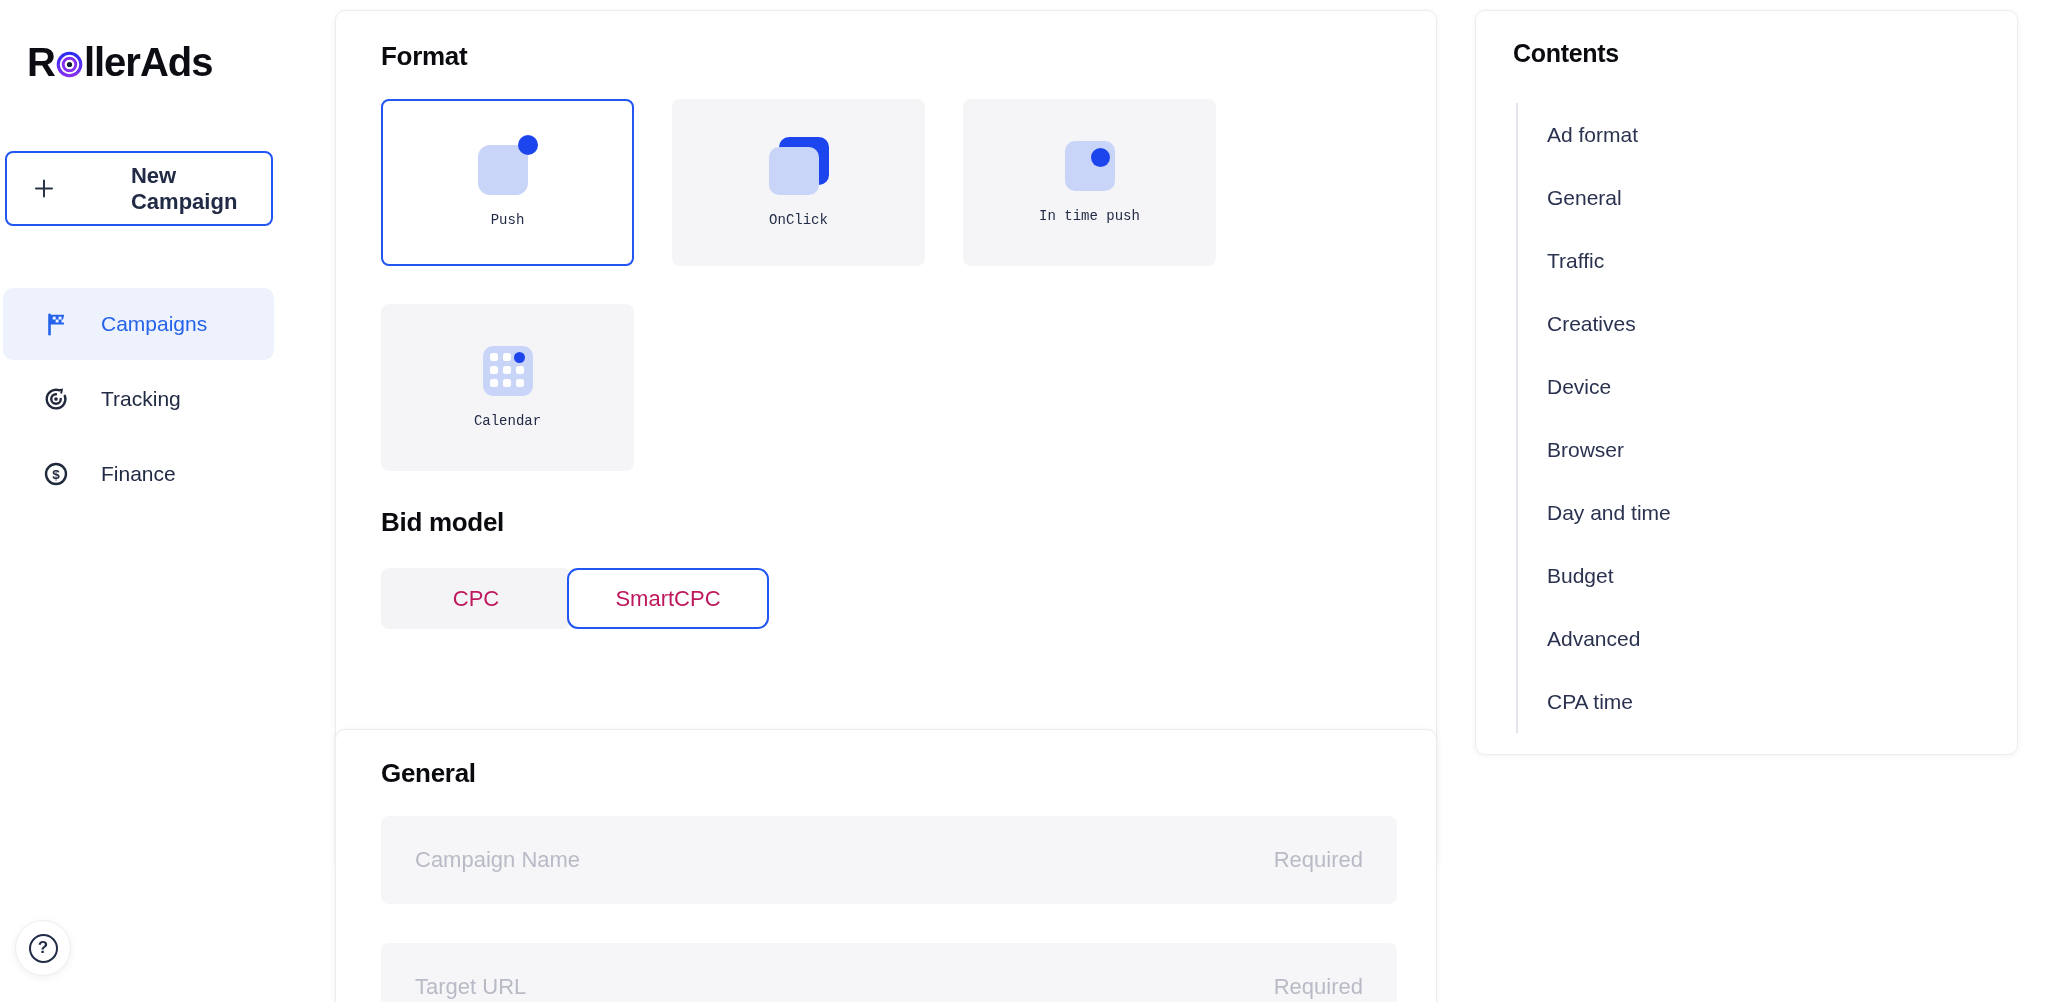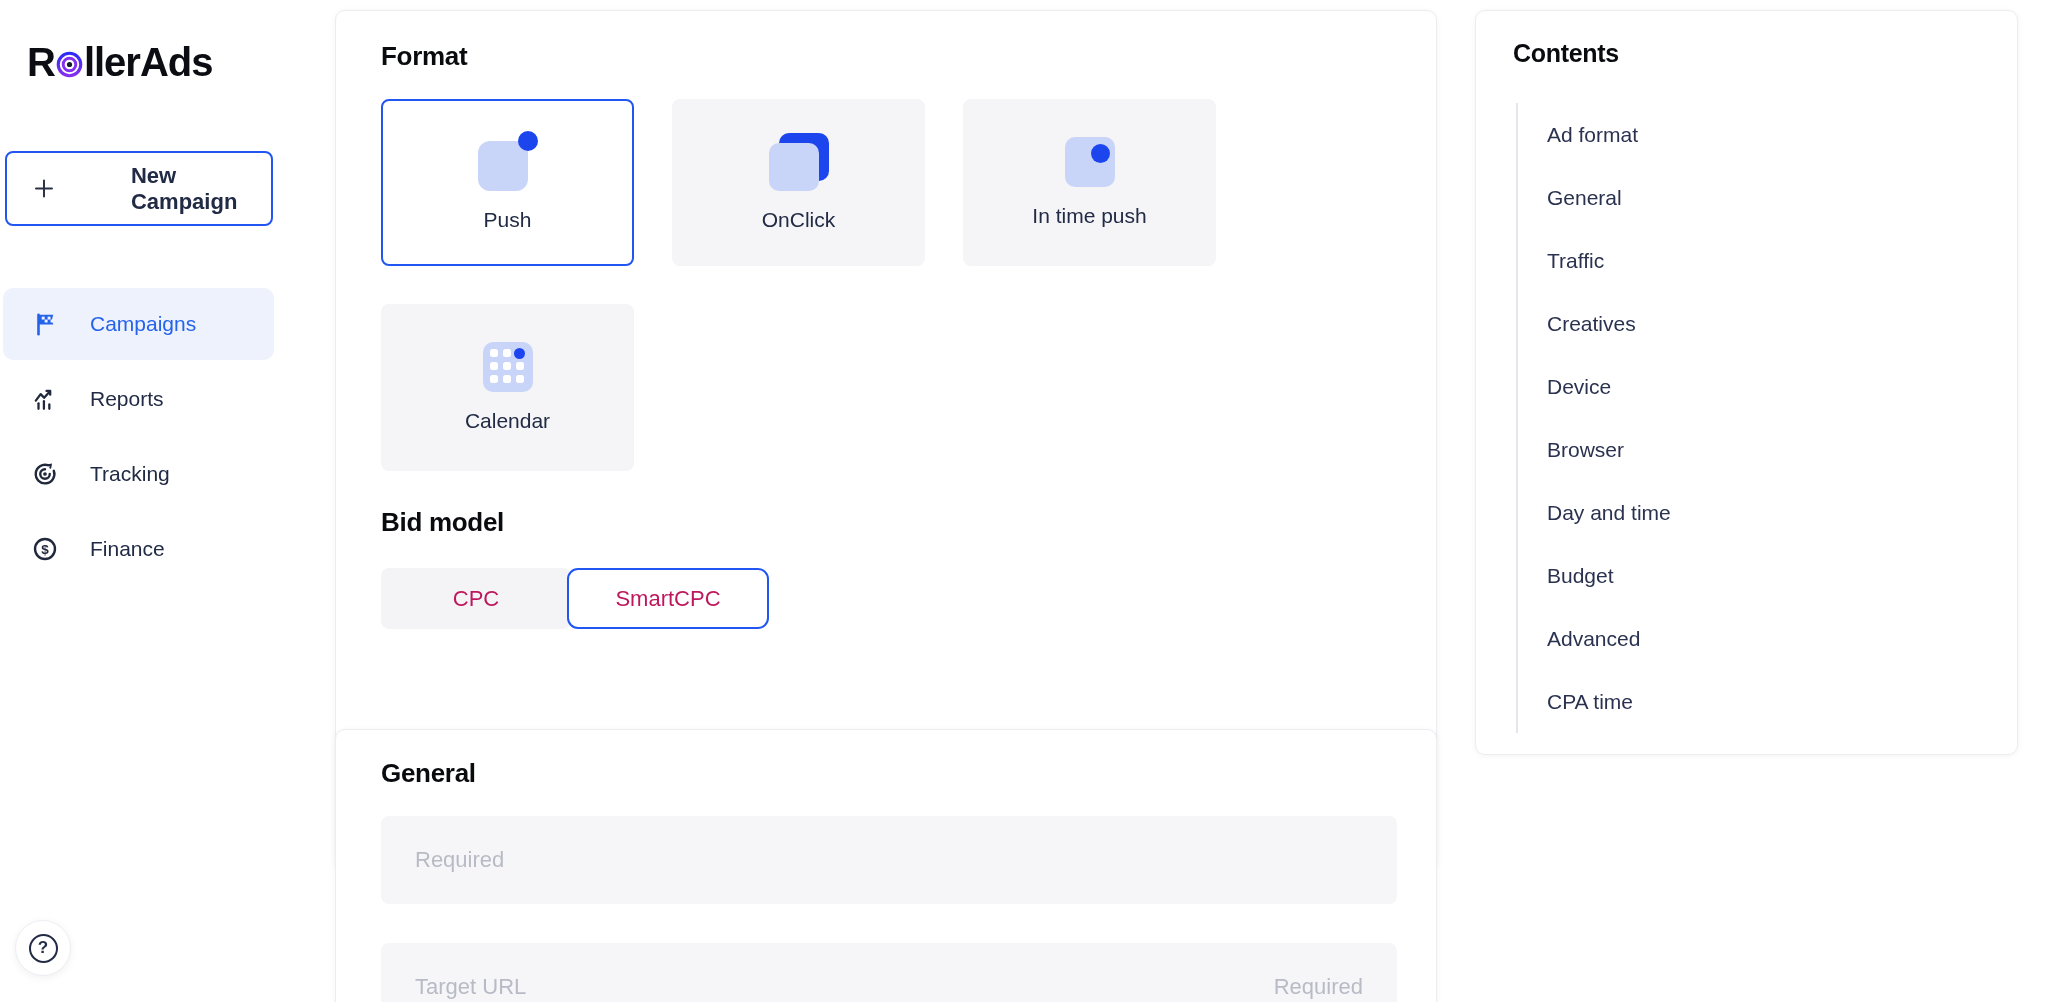--- a/index.html
+++ b/index.html
@@ -12,21 +12,21 @@
           letter-spacing:-1px; color:#0c0d12; display:flex; align-items:center; cursor:pointer; }
   .logo svg { margin:3px 1px 0 1px; }
 
   .new-campaign { position:absolute; left:5px; top:151px; width:268px; height:75px;
       background:#fff; border:2.5px solid #2156f3; border-radius:8px;
       display:flex; align-items:center; padding-left:25px; gap:27px; cursor:pointer; }
   .new-campaign .label { font-size:22px; font-weight:700; color:#222b45;margin-left:48px; }
 
   .menu { position:absolute; left:3px; top:288px; width:271px; }
   .menu-item { height:72px; margin-bottom:3px; border-radius:10px;
-      display:flex; align-items:center; padding-left:29px; gap:32px; cursor:pointer; }
+      display:flex; align-items:center; padding-left:40px; gap:32px; cursor:pointer; }
   .menu-item .mi-label { font-size:21px; color:#222b45; }
   .menu-item.active { background:#edf2fd; }
   .menu-item.active .mi-label { color:#2563eb; }
   .menu-item .mi-icon { width:26px; height:26px; display:flex; align-items:center; justify-content:center; }
 
   .help-btn { position:absolute; left:15px; top:920px; width:56px; height:56px; border-radius:50%;
       background:#fff; border:1px solid #eceef2; box-shadow:0 2px 8px rgba(20,25,50,.06);
       display:flex; align-items:center; justify-content:center; cursor:pointer; }
   .help-q { width:29px; height:29px; border-radius:50%; border:2.6px solid #232c47;
       display:flex; align-items:center; justify-content:center;
@@ -42,21 +42,21 @@
   .panel-title { position:absolute; left:45px; font-size:26px; font-weight:800; color:#0a0b0f;
                  letter-spacing:-0.3px; }
 
   
   .cards { position:absolute; left:45px; top:88px; display:grid;
            grid-template-columns:repeat(3,253px); gap:38px; }
   .fmt-card { width:253px; height:167px; border-radius:8px; background:#f5f5f7;
       display:flex; flex-direction:column; align-items:center; justify-content:center;
       gap:17px; cursor:pointer; }
   .fmt-card.selected { background:#fff; border:2px solid #2156f3; }
-  .fmt-label { font-size:21px; color:#222b45; }
+  .fmt-label { font-size:14px; color:#222b45;font-family:Liberation Mono, monospace; }
 
   
   .ic-push { width:60px; height:58px; position:relative; }
   .ic-push .sq  { position:absolute; left:0; bottom:0; width:50px; height:50px;
                   background:#c9d4f9; border-radius:12px; }
   .ic-push .dot { position:absolute; left:40px; top:-2px; width:20px; height:20px;
                   border-radius:50%; background:#1d45ee; }
   .ic-onclick { width:60px; height:58px; position:relative; }
   .ic-onclick .back  { position:absolute; right:0; top:0; width:50px; height:48px;
                        background:#1d45ee; border-radius:10px; }
@@ -129,32 +129,20 @@
           <path d="M6 3.5h13.6l-1.2 4.6 1.2 4.4H6z" fill="#2563eb"></path>
           <rect x="9" y="5.2" width="2.7" height="2.7" fill="#edf2fd"></rect>
           <rect x="14.4" y="5.2" width="2.7" height="2.7" fill="#edf2fd"></rect>
           <rect x="11.7" y="7.9" width="2.7" height="2.7" fill="#edf2fd"></rect>
           <rect x="17.1" y="7.9" width="2.4" height="2.7" fill="#edf2fd"></rect>
         </svg>
       </span>
       <span class="mi-label">Campaigns</span>
     </div>
 
-    <div class="menu-item">
-      <span class="mi-icon">
-        <svg width="26" height="26" viewBox="0 0 24 24" fill="none" stroke="#20283c" stroke-width="2.1" stroke-linecap="round" stroke-linejoin="round">
-          <path d="M6 21v-5"></path>
-            <path d="M11 21v-7"></path>
-            <path d="M16 21v-4"></path>
-          <path d="M3.5 13.5l4.5-6 3.2 3.4L16.4 5"></path>
-          <path d="M13.4 4.6h3.4V8"></path>
-        </svg>
-      </span>
-      <span class="mi-label">Reports</span>
-    </div>
 
     <div class="menu-item">
       <span class="mi-icon">
         <svg width="26" height="26" viewBox="0 0 24 24" fill="none" stroke="#20283c" stroke-width="2.2" stroke-linecap="round">
           <path d="M14.8 3.9A8.6 8.6 0 1 0 20.1 9"></path>
           <path d="M12 7.6a4.4 4.4 0 1 0 4.4 4.4"></path>
           <circle cx="12" cy="12" r="1.7" fill="#20283c" stroke="none"></circle>
           <path d="M14.8 3.9l2.6-.4-.5 2.7" stroke-width="1.8"></path>
         </svg>
       </span>
@@ -230,20 +218,21 @@
     <div class="seg seg-smart">
       <span>SmartCPC</span>
     </div>
   </div>
 </div>
 
 <div class="panel panel-general">
   <div class="panel-title" style="top:28px;">General</div>
 
   <div class="field" style="top:86px;">
+    <input type="text" placeholder="Campaign Name" style="">
     <span class="required">Required</span>
   </div>
 
   <div class="field" style="top:213px;">
     <input type="text" placeholder="Target URL" style="">
     <span class="required">Required</span>
   </div>
 </div>
 
 <div class="panel panel-contents">

